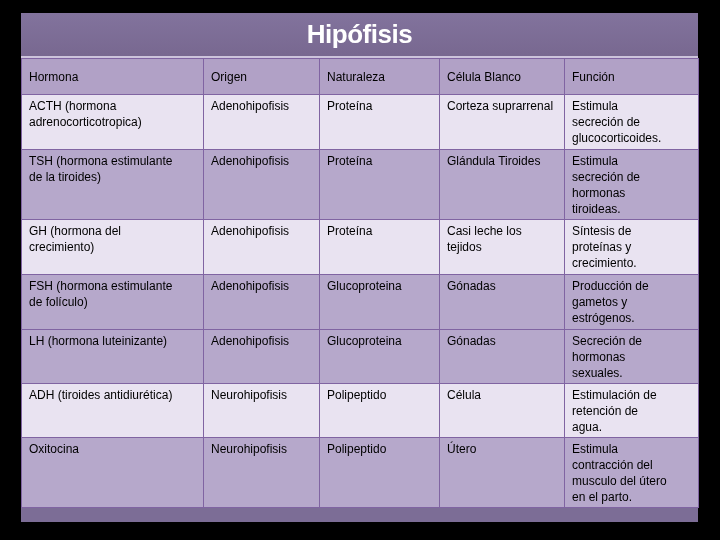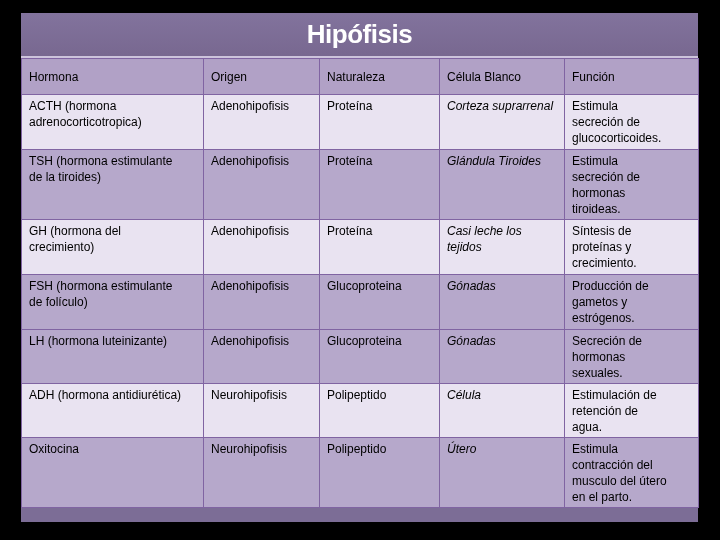--- a/index.html
+++ b/index.html
@@ -56,21 +56,21 @@
     vertical-align: middle;
   }
   .hormone-table td { vertical-align: top; padding-top: 3px; }
   tr.light td { background: #e9e3f1; }
   tr.dark td  { background: #b6a8cb; }
   tr.r45 { height: 36px; }
   tr.r55 { height: 55px; }
   tr.r65 { height: 69px; }
   
   .hormone-table td.c1 { padding-right: 16px; }
-  .hormone-table td.c4 { padding-right: 10px; font-style: italic; }
+  .hormone-table td.c4 { padding-right: 10px; }
   .hormone-table td.c5 { padding-right: 28px; }
 </style>
 </head>
 <body>
 
 <div class="slide">
   <div class="title-band">
     <span class="slide-title">Hipófisis</span>
   </div>
   <table class="hormone-table">
@@ -120,21 +120,21 @@
         <td class="c5">Producción de gametos y estrógenos.</td>
       </tr>
       <tr class="dark r45">
         <td class="c1">LH (hormona luteinizante)</td>
         <td>Adenohipofisis</td>
         <td>Glucoproteina</td>
         <td class="c4">Gónadas</td>
         <td class="c5">Secreción de hormonas sexuales.</td>
       </tr>
       <tr class="light r45">
-        <td class="c1">ADH (hormona antidiurética)</td>
+        <td class="c1">ADH (tiroides antidiurética)</td>
         <td>Neurohipofisis</td>
         <td>Polipeptido</td>
         <td class="c4">Célula</td>
         <td class="c5">Estimulación de retención de agua.</td>
       </tr>
       <tr class="dark r55">
         <td class="c1">Oxitocina</td>
         <td>Neurohipofisis</td>
         <td>Polipeptido</td>
         <td class="c4">Útero</td>

